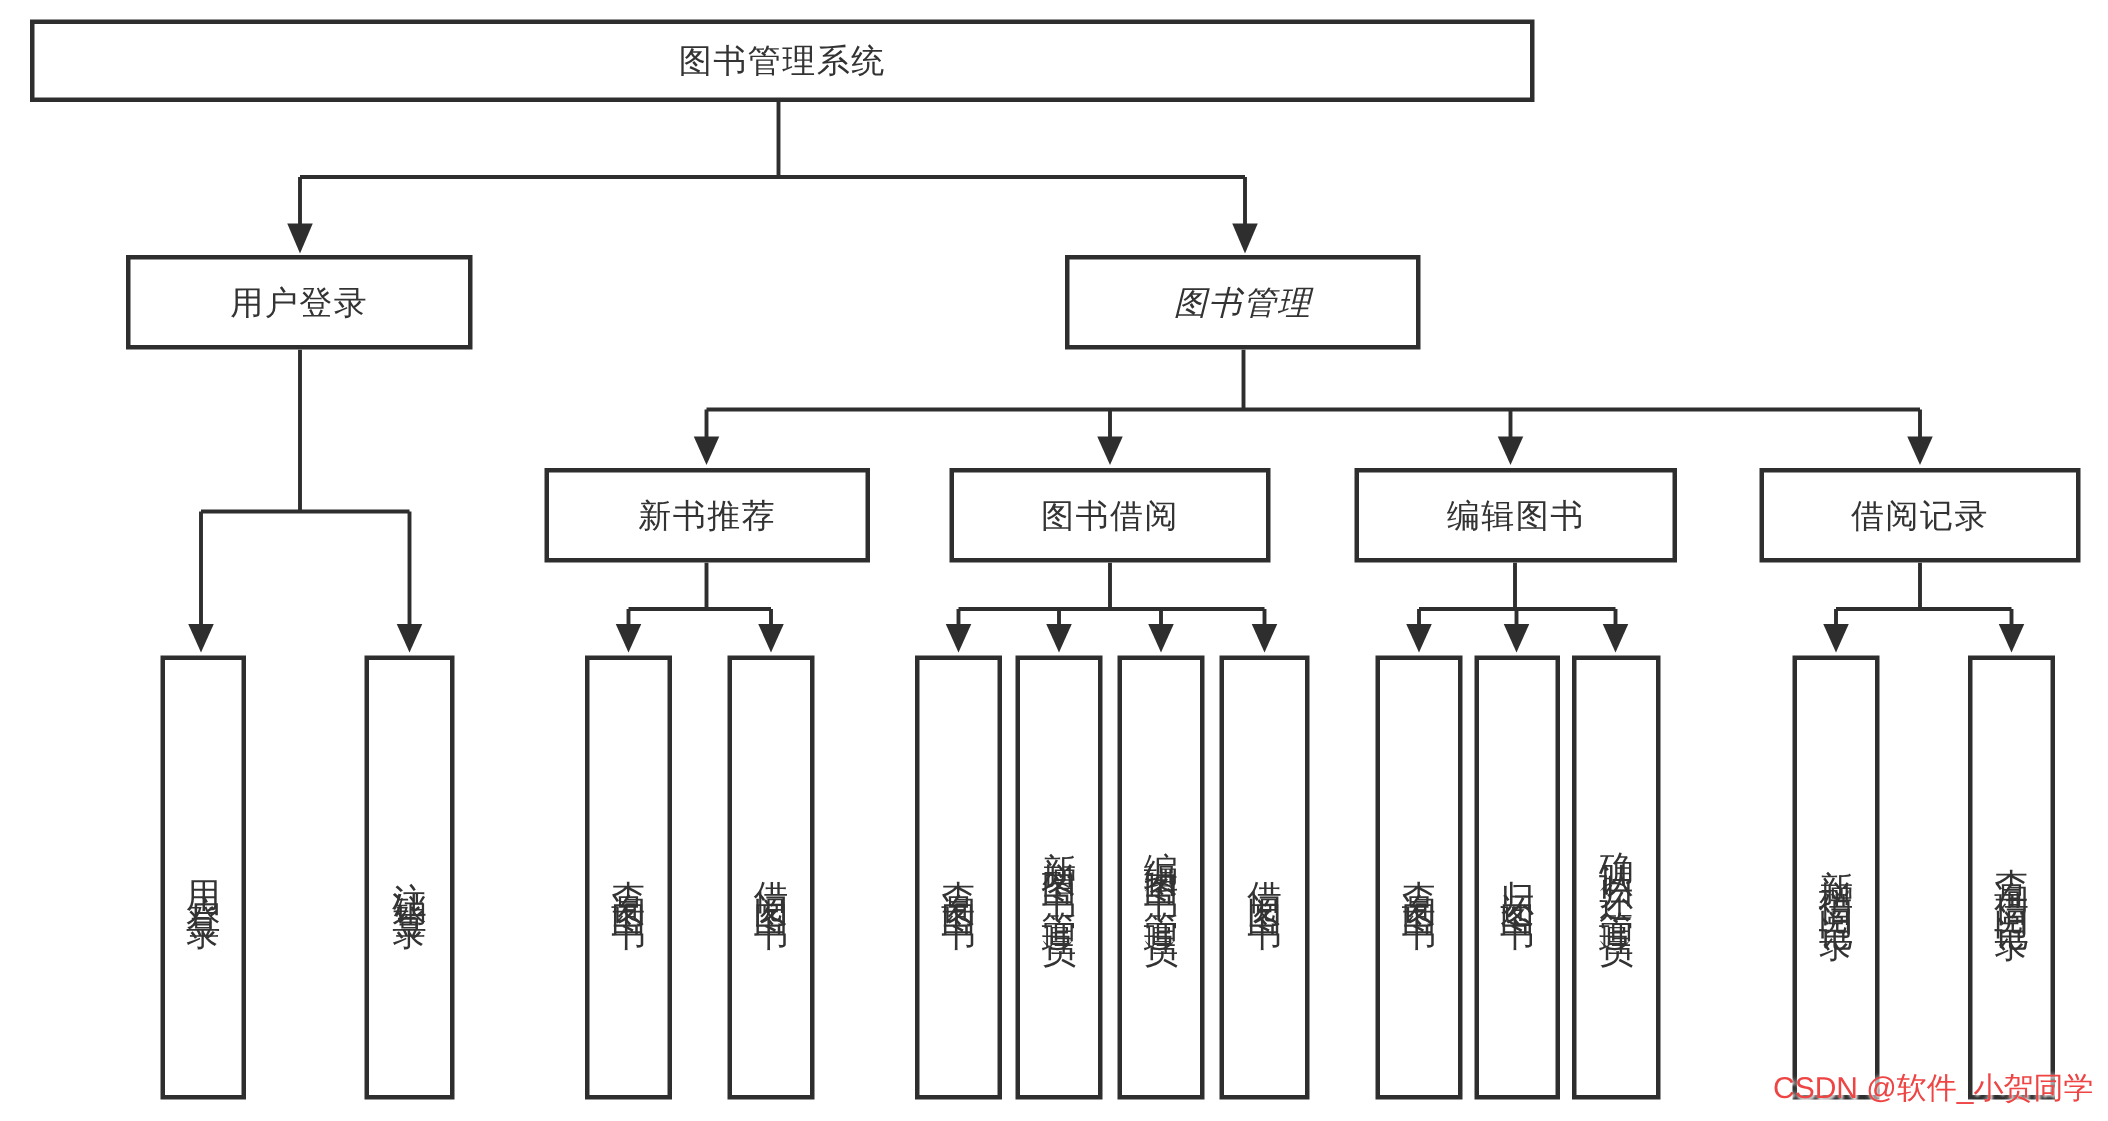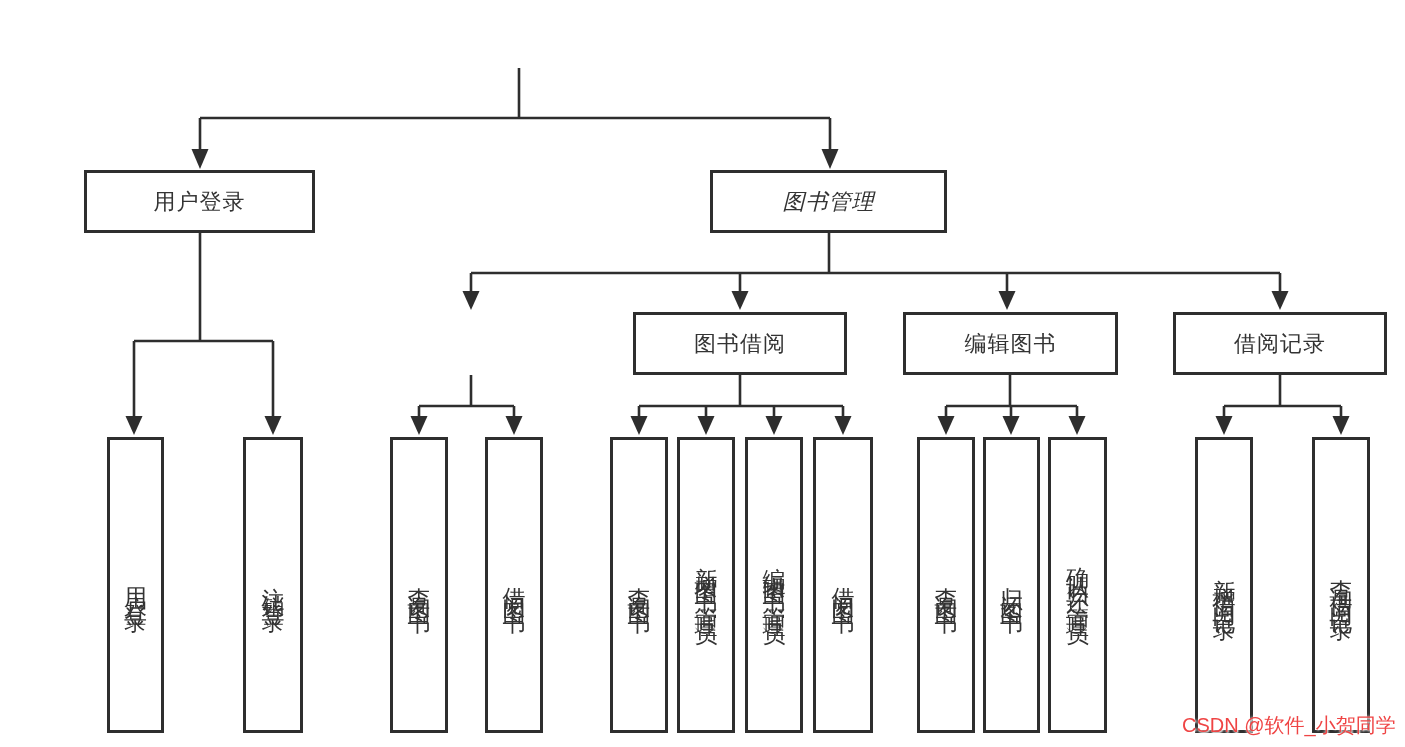--- a/index.html
+++ b/index.html
@@ -126,28 +126,34 @@
 
       <polygon points="937.5,416 954.5,416 946,435"></polygon>
       <polygon points="1002.5,416 1019.5,416 1011,435"></polygon>
       <polygon points="1068.5,416 1085.5,416 1077,435"></polygon>
 
       <polygon points="1215.5,416 1232.5,416 1224,435"></polygon>
       <polygon points="1332.5,416 1349.5,416 1341,435"></polygon>
     </g>
   </svg>
 
+  <div class="box" style="left:20px; top:13px; width:1003px; height:55px;">
+    <span class="hlabel">图书管理系统</span>
+  </div>
 
   <div class="box" style="left:84px; top:170px; width:231px; height:63px;">
     <span class="hlabel">用户登录</span>
   </div>
   <div class="box" style="left:710px; top:170px; width:237px; height:63px;font-style:italic;">
     <span class="hlabel">图书管理</span>
   </div>
 
+  <div class="box" style="left:363px; top:312px; width:217px; height:63px;">
+    <span class="hlabel">新书推荐</span>
+  </div>
   <div class="box" style="left:633px; top:312px; width:214px; height:63px;justify-content:center;">
     <span class="hlabel">图书借阅</span>
   </div>
   <div class="box" style="left:903px; top:312px; width:215px; height:63px;">
     <span class="hlabel">编辑图书</span>
   </div>
   <div class="box" style="left:1173px; top:312px; width:214px; height:63px;">
     <span class="hlabel">借阅记录</span>
   </div>
 

